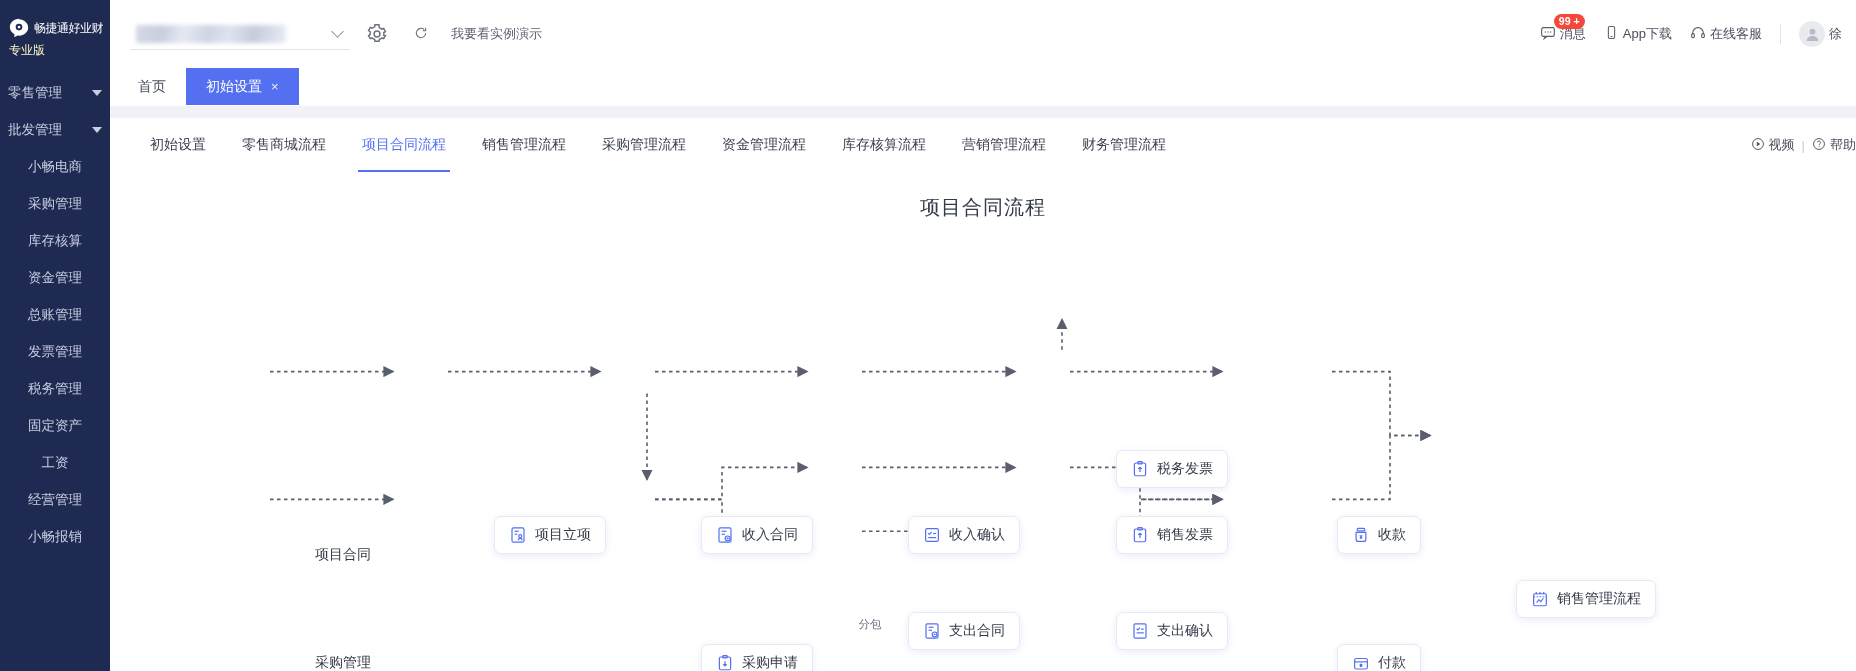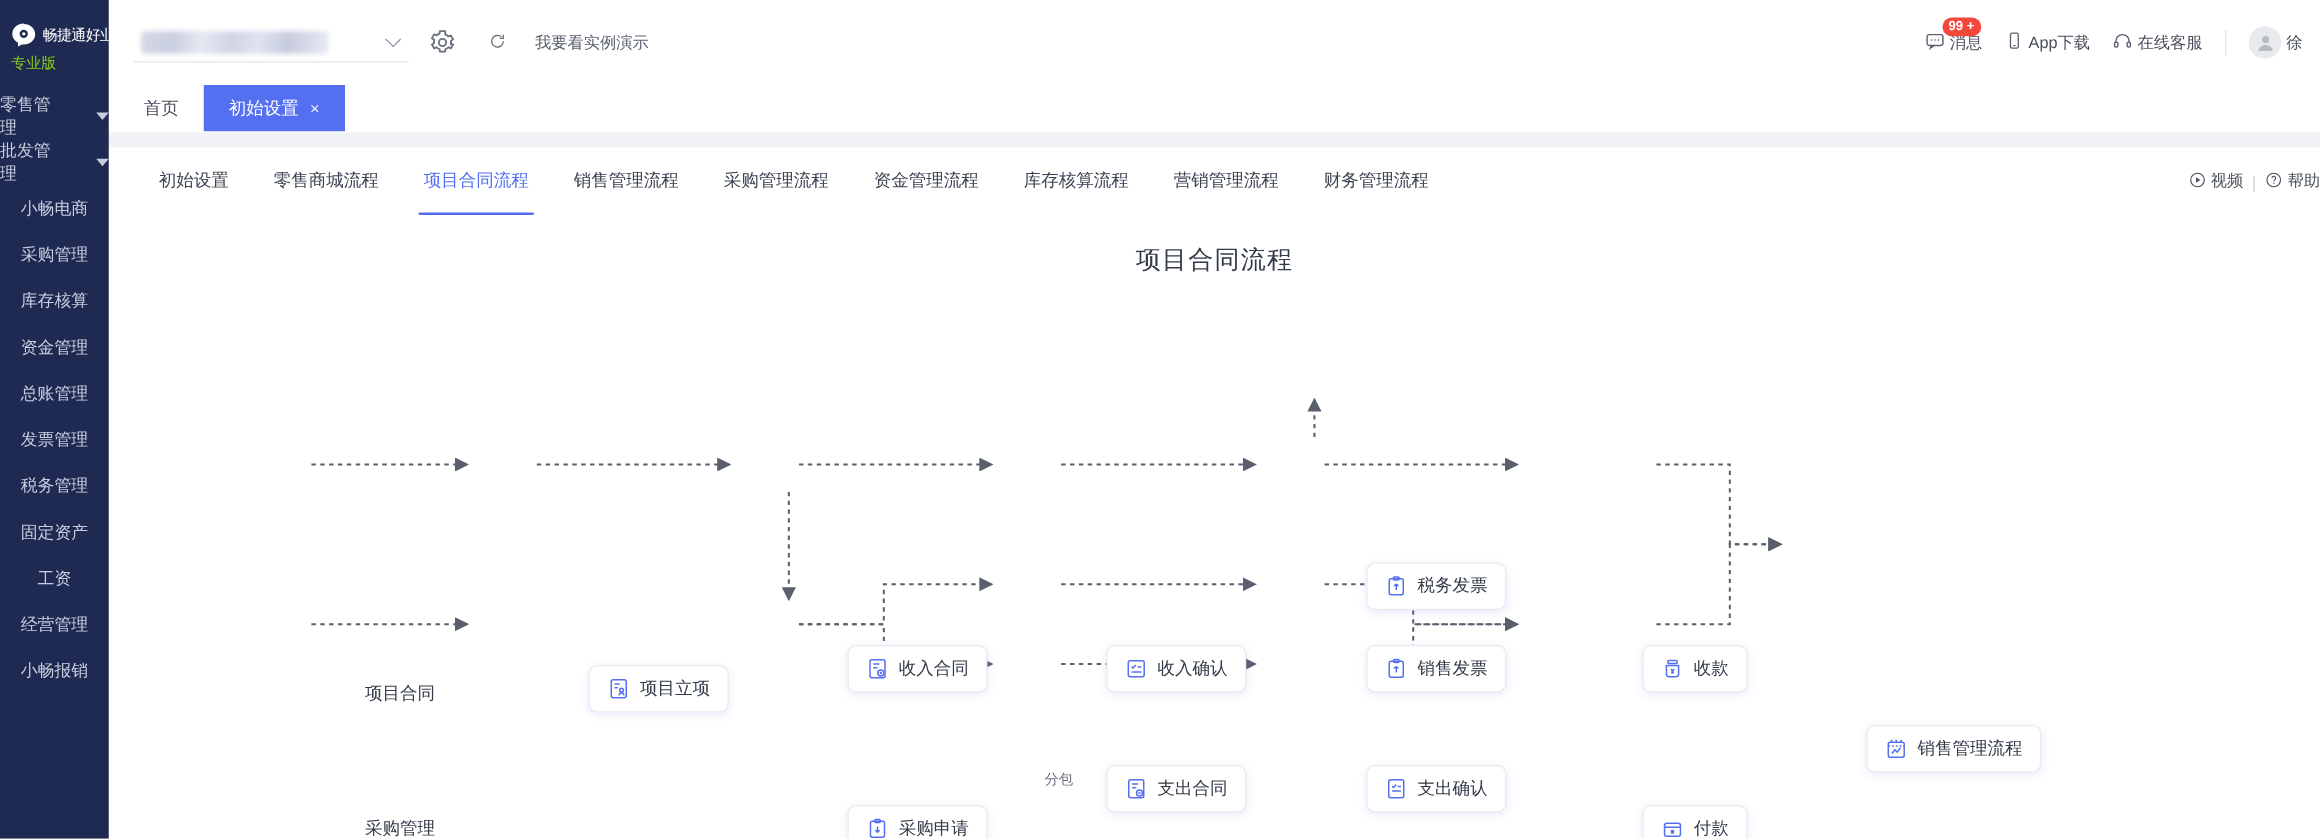--- a/index.html
+++ b/index.html
@@ -5,31 +5,31 @@
   * { box-sizing: border-box; margin: 0; padding: 0; }
   html, body {
     width: 1856px; height: 671px;
     font-family: "Liberation Sans", "DejaVu Sans", sans-serif;
     background: #fff; overflow: hidden;
   }
   .app { position: relative; width: 1856px; height: 671px; display: flex; }
 
   
   .sidebar {
-    width: 87px; height: 671px; background: #1f2a52;
+    width: 110px; height: 671px; background: #1f2a52;
     flex-shrink: 0; position: relative; z-index: 5;
   }
   .brand {
     height: 68px; padding: 8px 6px 0 8px;
     display: flex; flex-direction: column; justify-content: center;
   }
   .brand-row { display: flex; align-items: center; gap: 4px; }
   .brand-logo { width: 22px; height: 22px; flex-shrink: 0; }
   .brand-name { color: #fff; font-size: 12px; letter-spacing: -0.5px; white-space: nowrap; }
-  .brand-sub { color: #84cc16; font-size: 12px; margin-top: 3px; margin-left: 1px; }
+  .brand-sub { color: #fef9c3; font-size: 12px; margin-top: 3px; margin-left: 1px; }
   .nav { padding-top: 6px; }
   .nav-item {
     height: 37px; display: flex; align-items: center; justify-content: center;
     color: #c8cde0; font-size: 13.5px; cursor: pointer; position: relative; gap: 23px;
   }
   .nav-caret {
     width: 0; height: 0; margin-left: 7px;
     border-left: 5px solid transparent; border-right: 5px solid transparent;
     border-top: 6px solid #c8cde0;
   }
@@ -370,21 +370,21 @@
           <path d="M960,296 L1030,296 L1030,328 L1112,328"></path>
           <path d="M1007,360 L1030,360 L1030,328 L1112,328"></path>
 
           <path d="M1222,328 L1280,328 L1280,264 L1320,264"></path>
         </g>
       </svg>
 
       <div class="swim-label" style="left:233px;top:383px">项目合同</div>
       <div class="swim-label" style="left:233px;top:491px">采购管理</div>
 
-      <div class="node" style="left:440px;top:379px">
+      <div class="node" style="left:440px;top:363px">
         <span class="ico">
           <svg viewBox="0 0 24 24" width="18" height="18" fill="none" stroke="#5470f0" stroke-width="1.6">
             <rect x="4" y="2.5" width="16" height="19" rx="2"></rect>
               <line x1="7.5" y1="7" x2="13" y2="7"></line>
               <line x1="7.5" y1="11" x2="11" y2="11"></line>
             <circle cx="15" cy="13.5" r="2"></circle>
               <path d="M12.3 19c.4-1.7 1.4-2.6 2.7-2.6s2.3.9 2.7 2.6"></path>
           </svg>
         </span>
         <span>项目立项</span>

